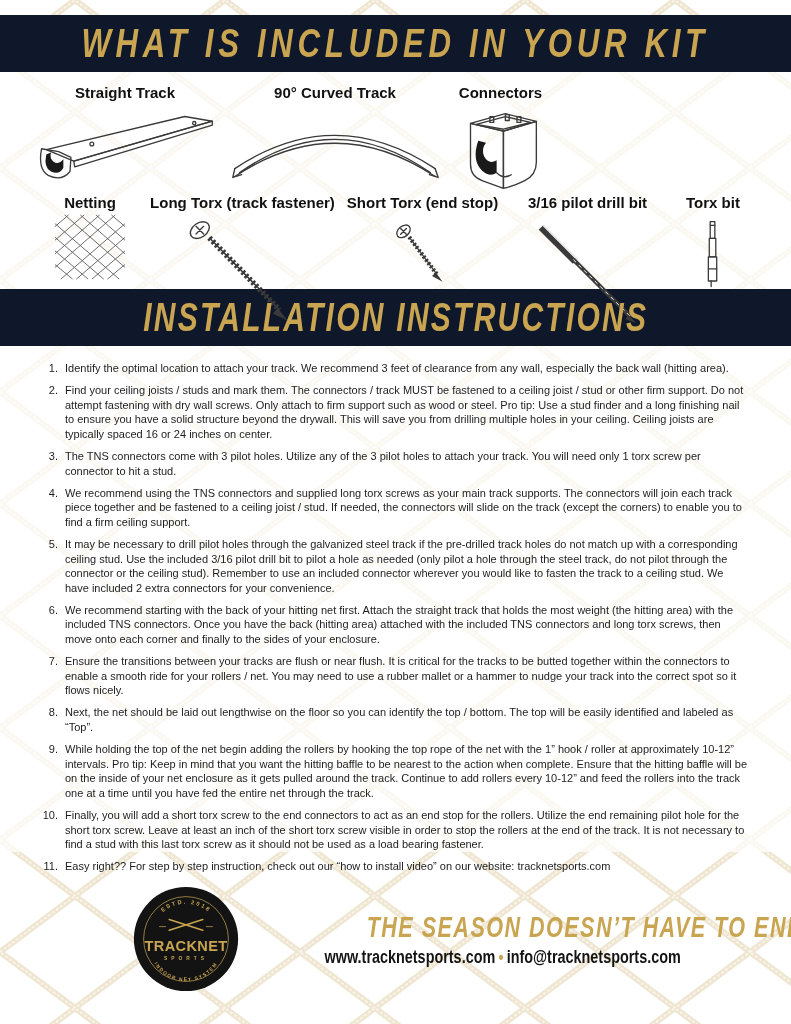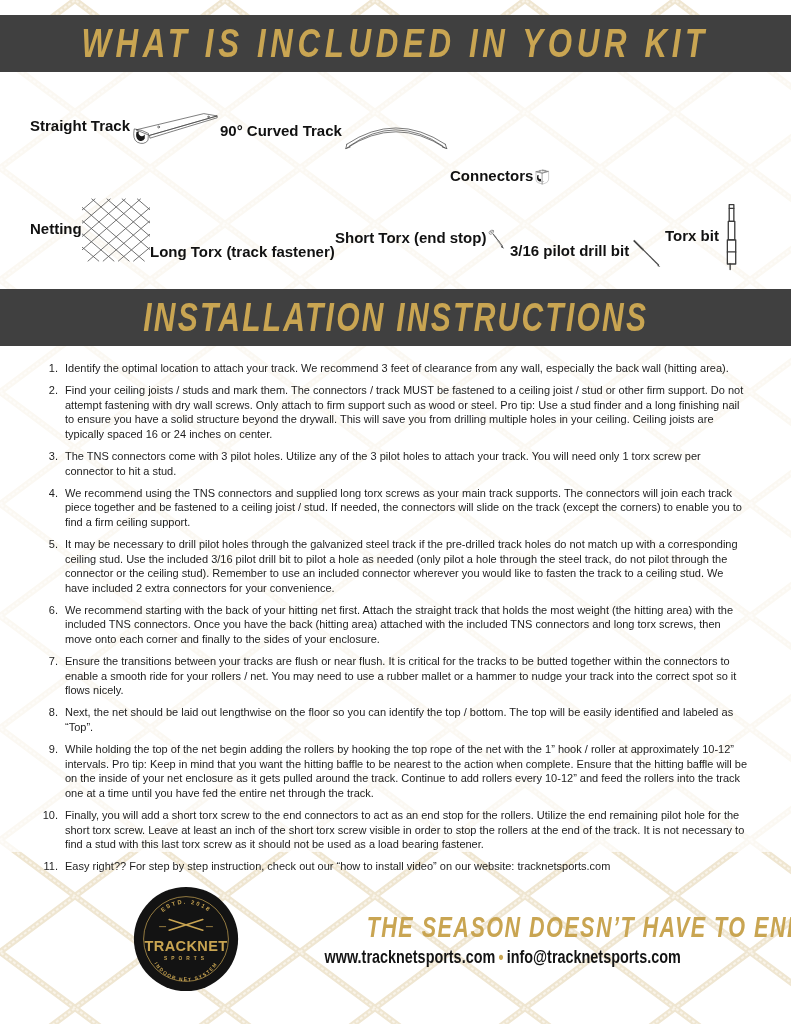--- a/index.html
+++ b/index.html
@@ -5,36 +5,36 @@
   * { box-sizing: border-box; }
   html,body { margin:0; padding:0; }
   body {
     width:791px; height:1024px; position:relative; overflow:hidden;
     background:#ffffff; font-family:"Liberation Sans", sans-serif; color:#1d1d1d;
   }
   .net-bg { position:absolute; inset:0; z-index:0; }
   .page { position:relative; z-index:1; width:791px; height:1024px; }
 
   
-  .banner { background:#404040; height:57px; display:flex; align-items:center; justify-content:center; }
+  .banner { background:#0f172a; height:57px; display:flex; align-items:center; justify-content:center; }
   .banner.first { margin-top:15px; }
   .banner-text {
     color:#C9A552; font-style:italic; font-weight:bold; font-size:40px;
     white-space:nowrap; display:inline-block; transform:scaleX(0.78);
     letter-spacing:6px;
   }
   .banner.second .banner-text { letter-spacing:3px; transform:scaleX(0.75); }
 
   
   .kit { height:217px; padding:12px 30px 0 30px; }
   .kit-row { display:flex; align-items:flex-start; }
   .kit-row1 { height:108px; }
   .kit-row2 { height:97px; margin-top:2px; }
-  .kit-item { display:flex; align-items:center; }
-  .kr1-c1{width:190px;} .kr1-c2{width:230px;text-align:right;} .kr1-c3{width:210px;} .kr1-c4{width:101px;margin-top:43px;}
+  .kit-item { display:flex; flex-direction:column; align-items:center; }
+  .kr1-c1{width:190px;} .kr1-c2{width:230px;text-align:right;} .kr1-c3{width:210px;} .kr1-c4{width:101px;}
   .kr2-c1{width:120px;justify-content:center;} .kr2-c2{width:185px;} .kr2-c3{width:175px;align-items:center;} .kr2-c4{width:155px;} .kr2-c5{width:96px;}
   .kit-label { font-weight:bold; font-size:15px; color:#111; white-space:nowrap; }
   .kit-icon { margin-top:3px; }
   .sketch { stroke:#3a3a3a; fill:none; stroke-width:1.4; stroke-linecap:round; stroke-linejoin:round; }
 
   
   .instructions { padding:15px 44px 0 34px; }
   .step { display:flex; margin-bottom:7.5px; font-size:11px; line-height:14.6px; }
   .step-num { flex:none; width:24px; text-align:right; margin-right:7px; }
   .step-text { flex:1; }

